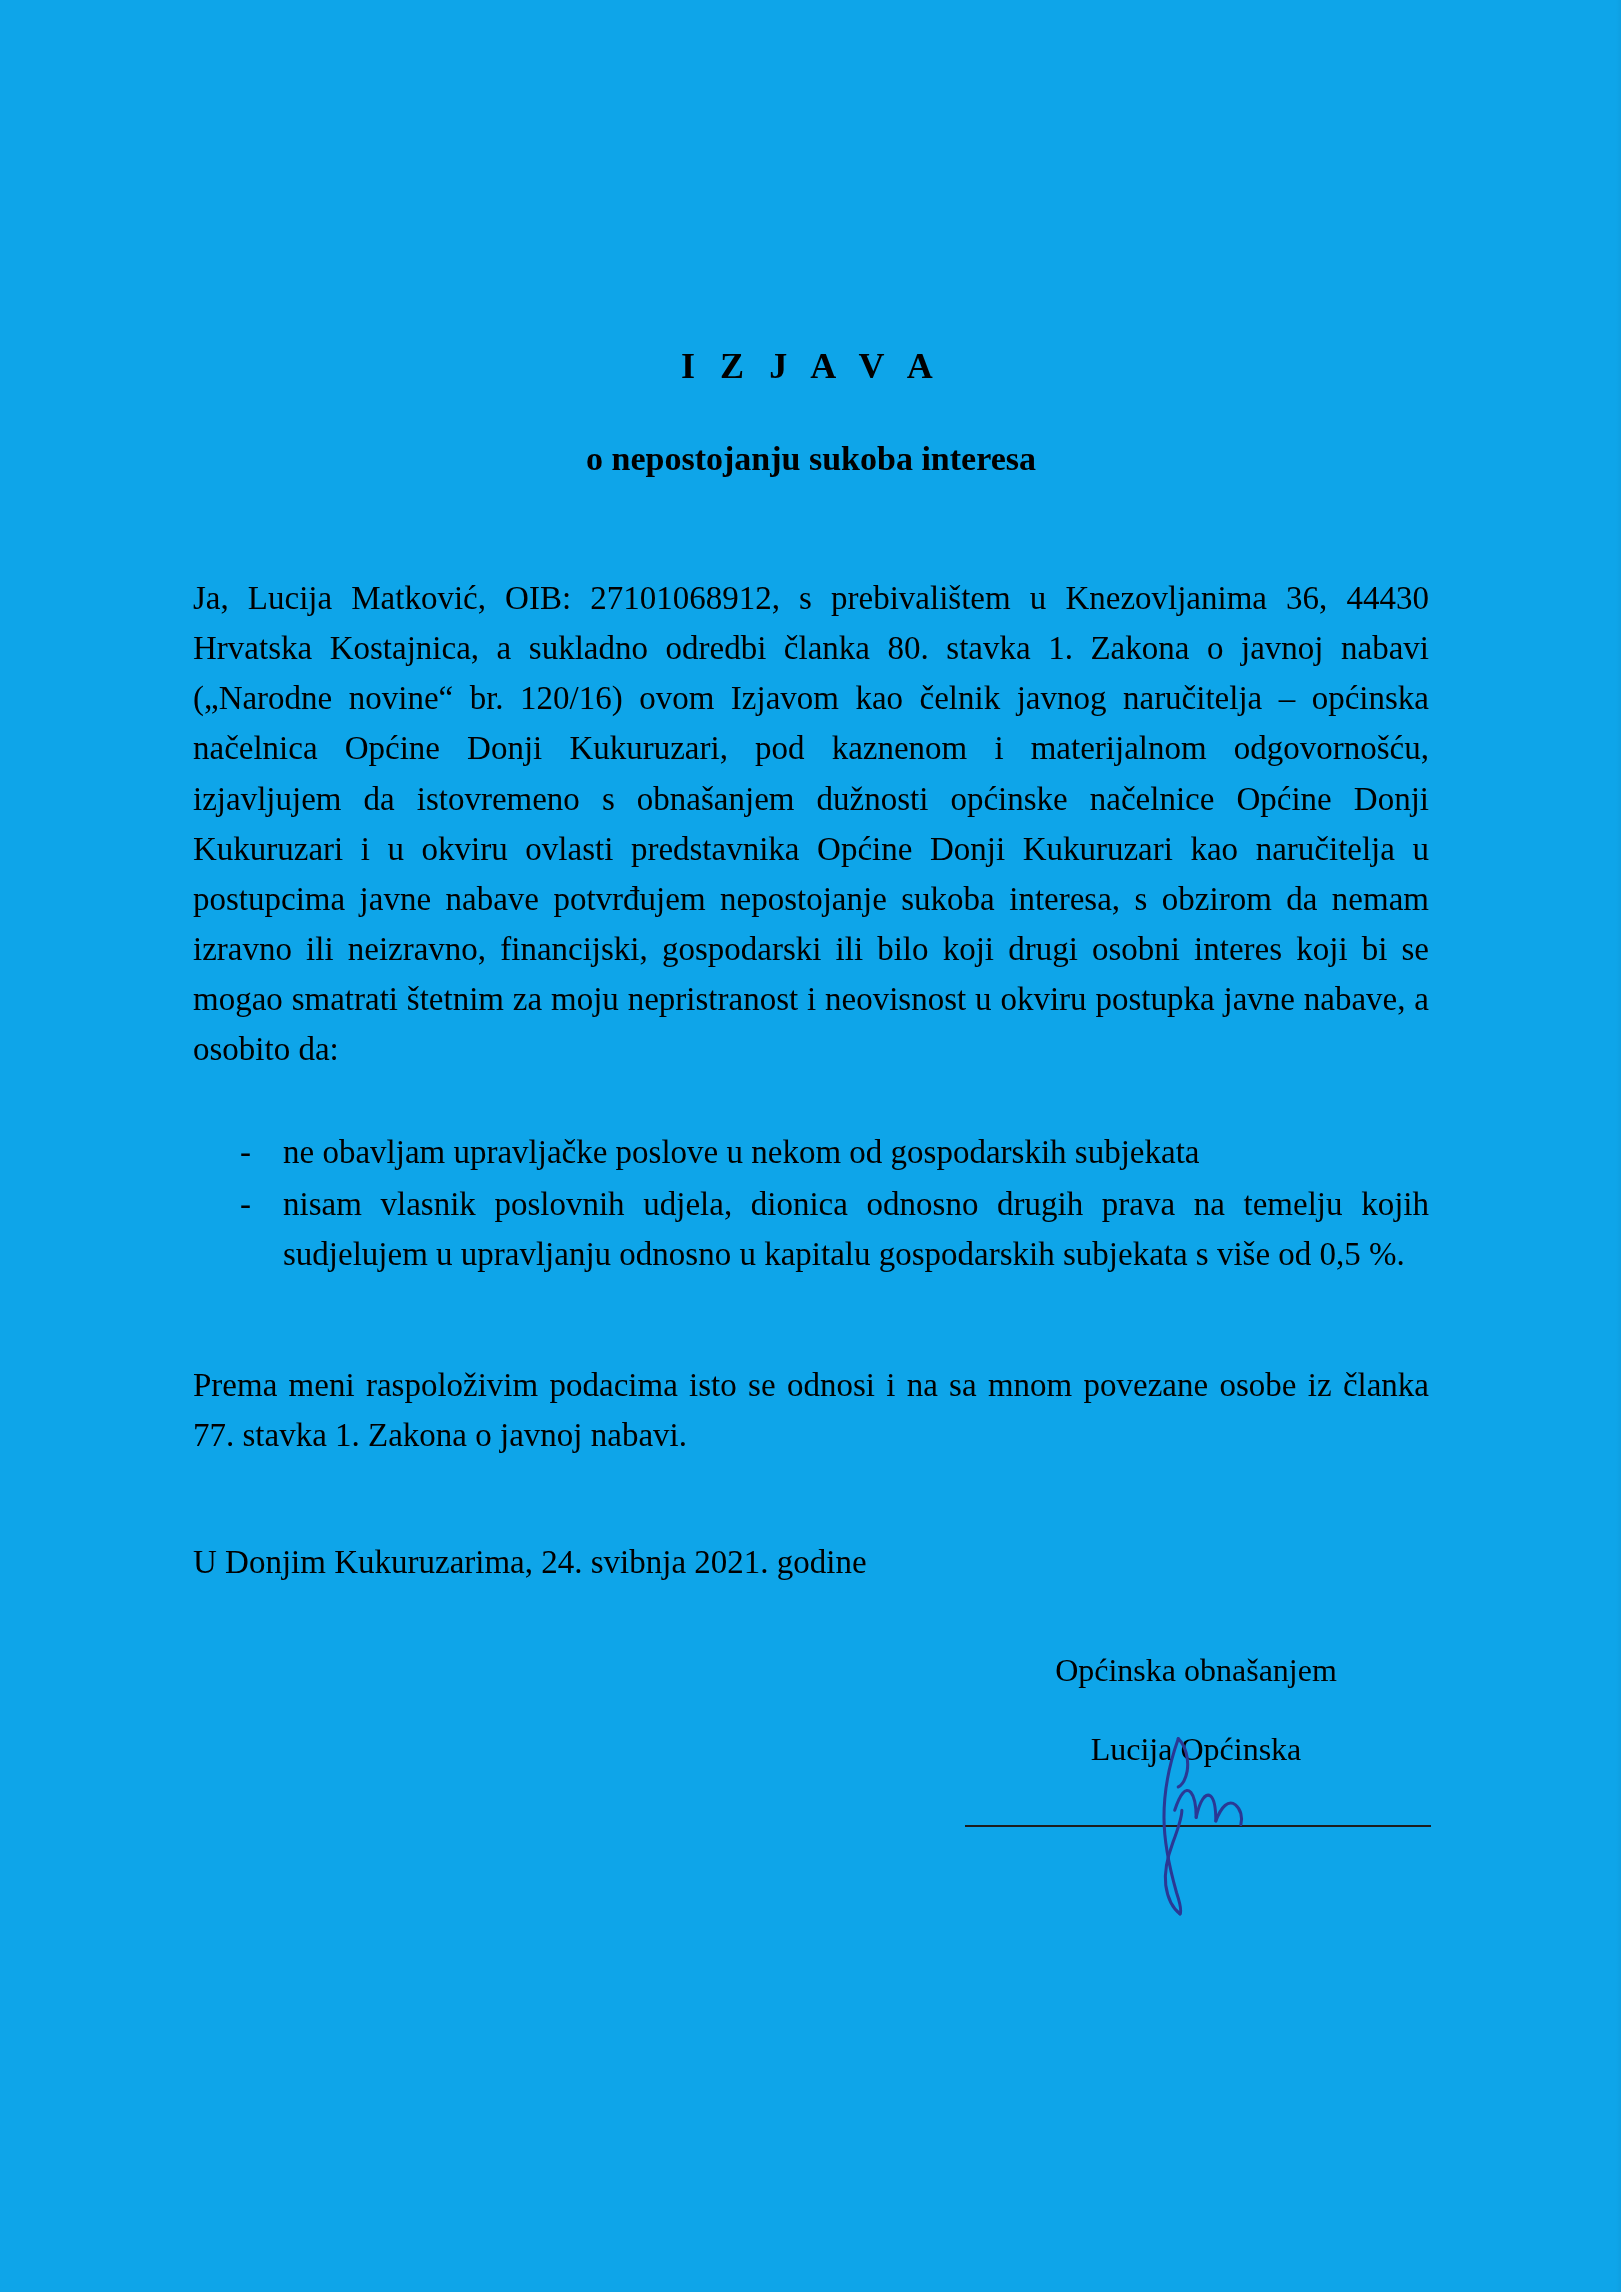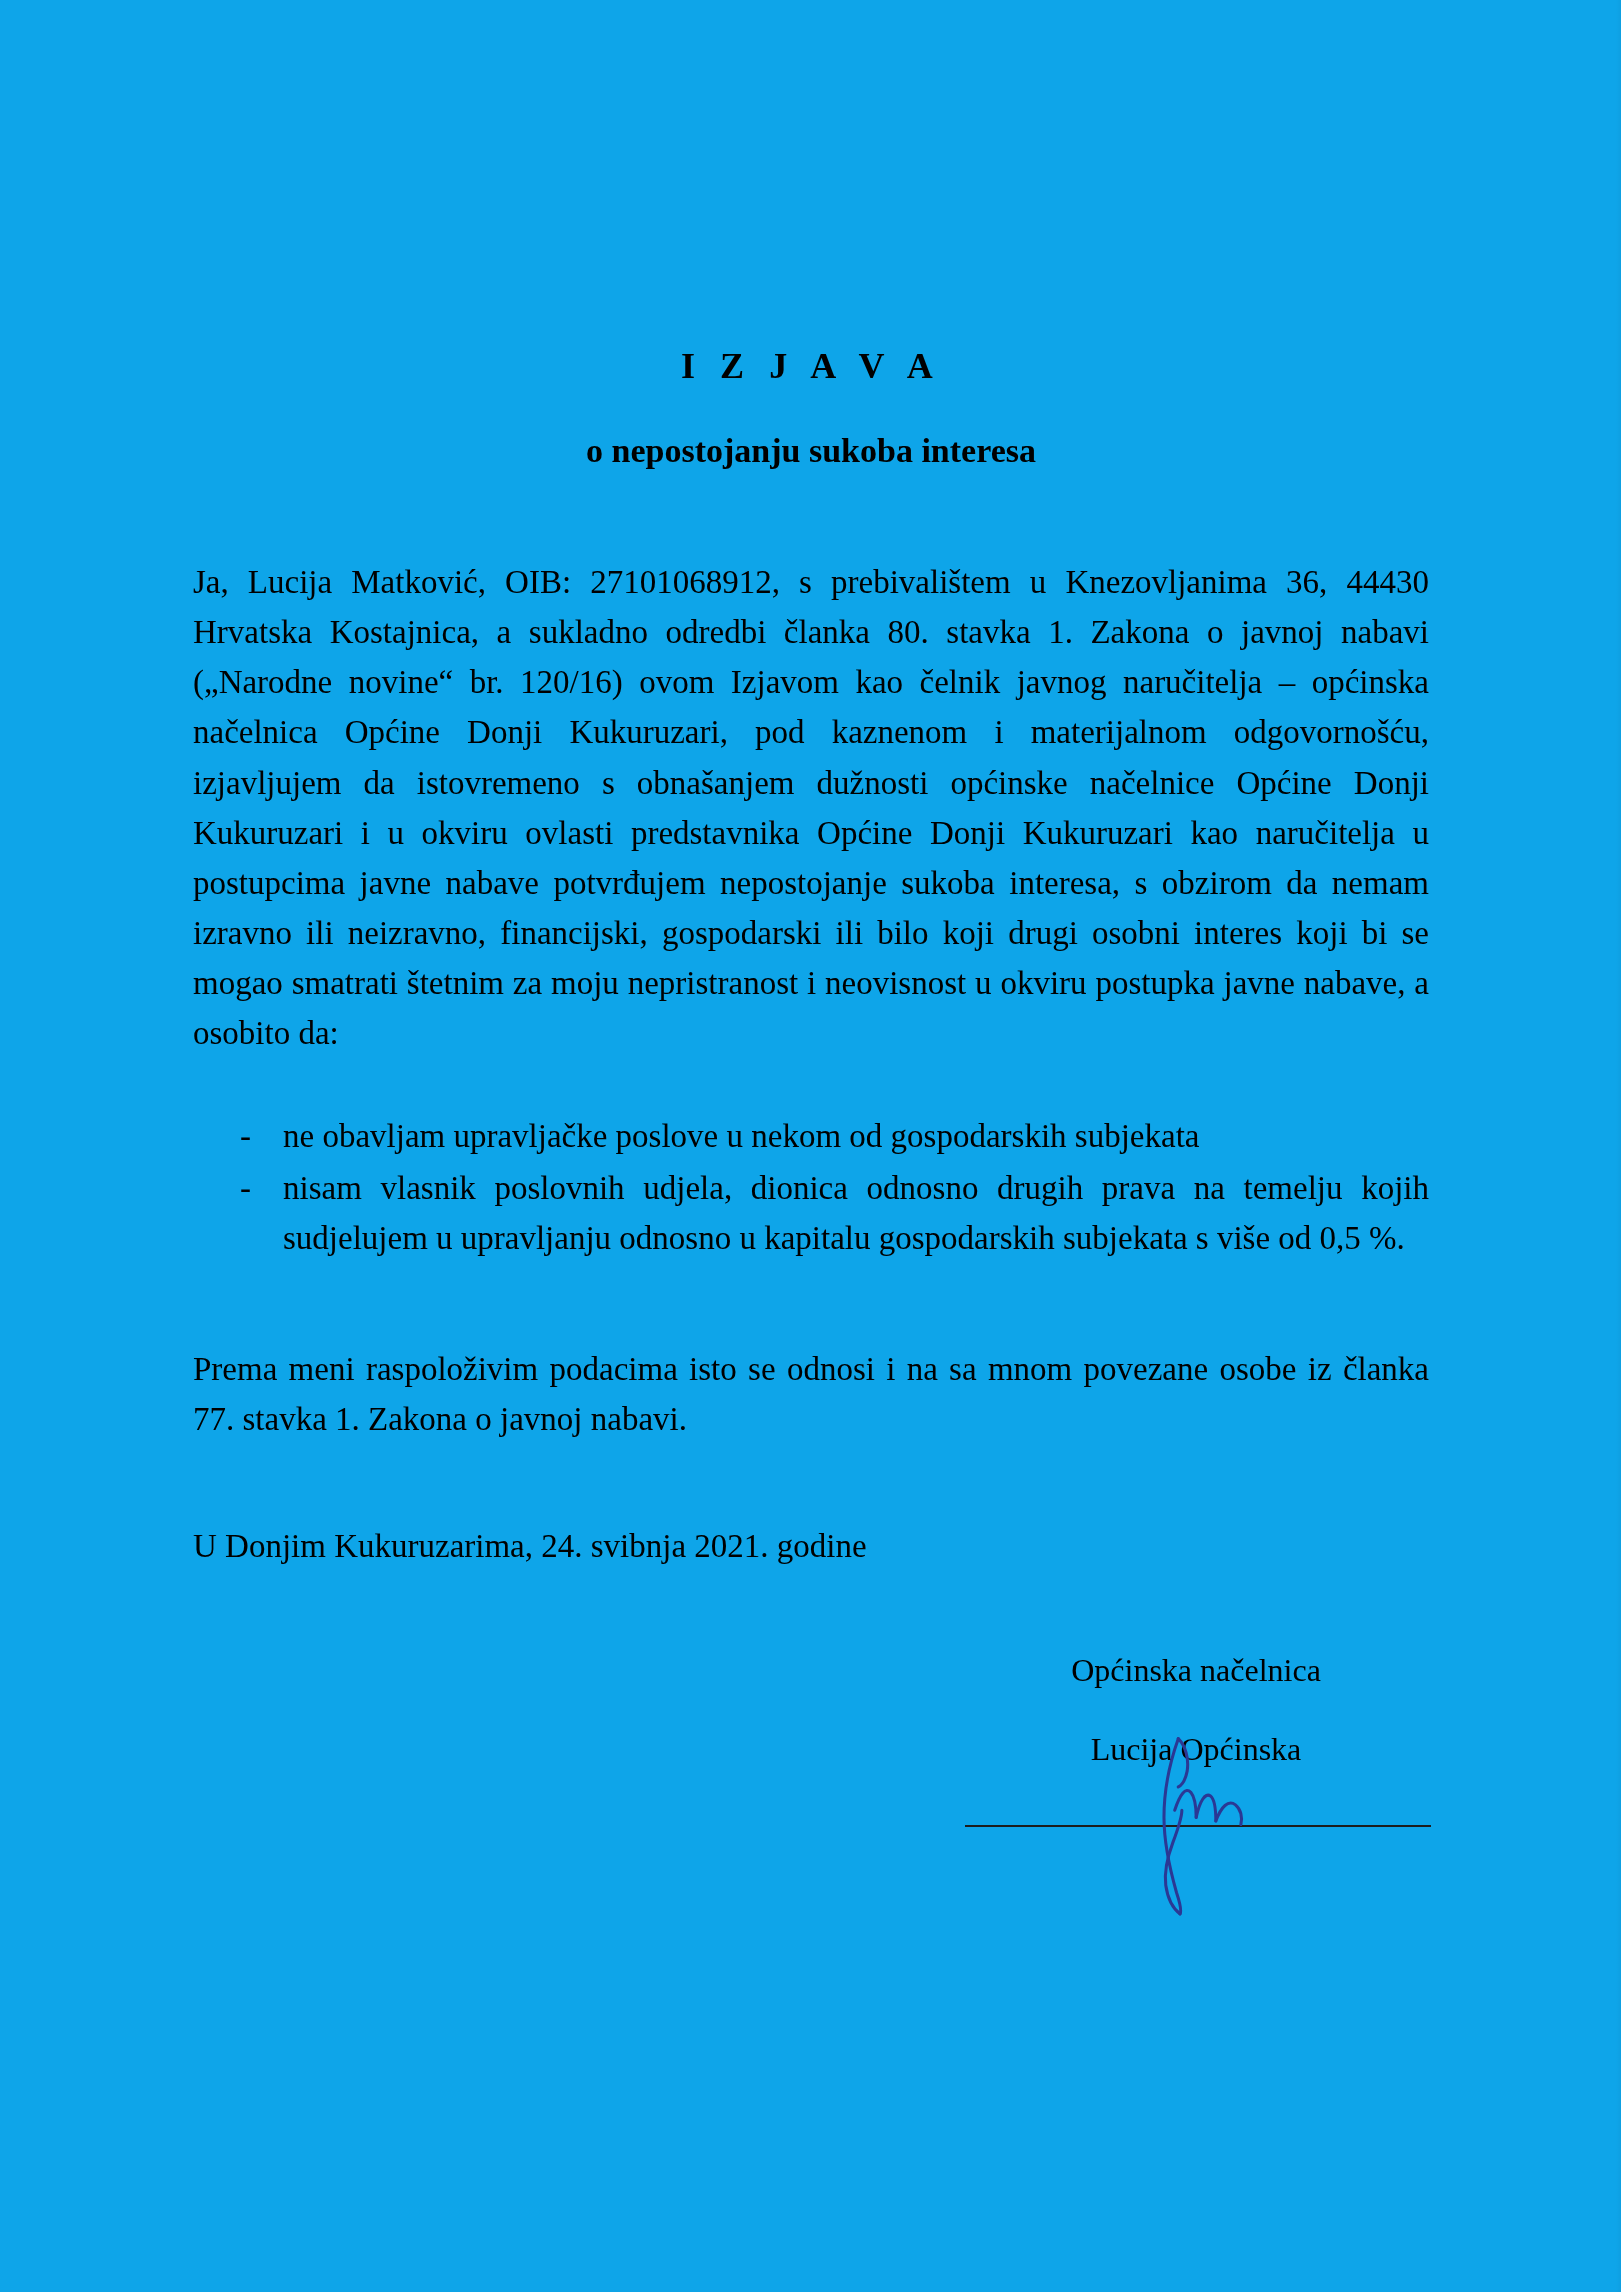--- a/index.html
+++ b/index.html
@@ -53,21 +53,21 @@
   .doc-title {
     margin: 0;
     padding-top: 347px;
     text-align: center;
     font-weight: bold;
     font-size: 36px;
     letter-spacing: 8px;
     line-height: 1.1;
   }
   .doc-subtitle {
-    margin: 0;
+    margin: 8px;
     padding-top: 45px;
     text-align: center;
     font-weight: bold;
     font-size: 34px;
     line-height: 1.1;
   }
 
   
   .body-par {
     margin: 0;
@@ -191,21 +191,21 @@
     </ul>
 
     <p class="body-par par-prema">Prema meni raspoloživim podacima isto se odnosi i na sa mnom povezane osobe iz članka 77. stavka 1. Zakona o javnoj nabavi.</p>
 
 
     <p class="body-par par-place-date">U Donjim Kukuruzarima, 24. svibnja 2021. godine</p>
 
   </div>
 
   <div class="signature-block">
-    <div class="sign-role">Općinska načelnica</div>
+    <div class="sign-role">Općinska obnašanjem</div>
     <div class="sign-name">Lucija Općinska</div>
   </div>
 
   <div class="sign-line"></div>
 
   <div class="sign-mark">
     <svg viewBox="0 0 170 215" xmlns="http://www.w3.org/2000/svg">
       <g fill="none" stroke="#2b3894" stroke-width="3.4" stroke-linecap="round" stroke-linejoin="round">
 
         <path d="M54 16 C 44 44, 38 76, 38 104 C 38 132, 44 160, 52 188 C 56 200, 58 208, 56 212"></path>

